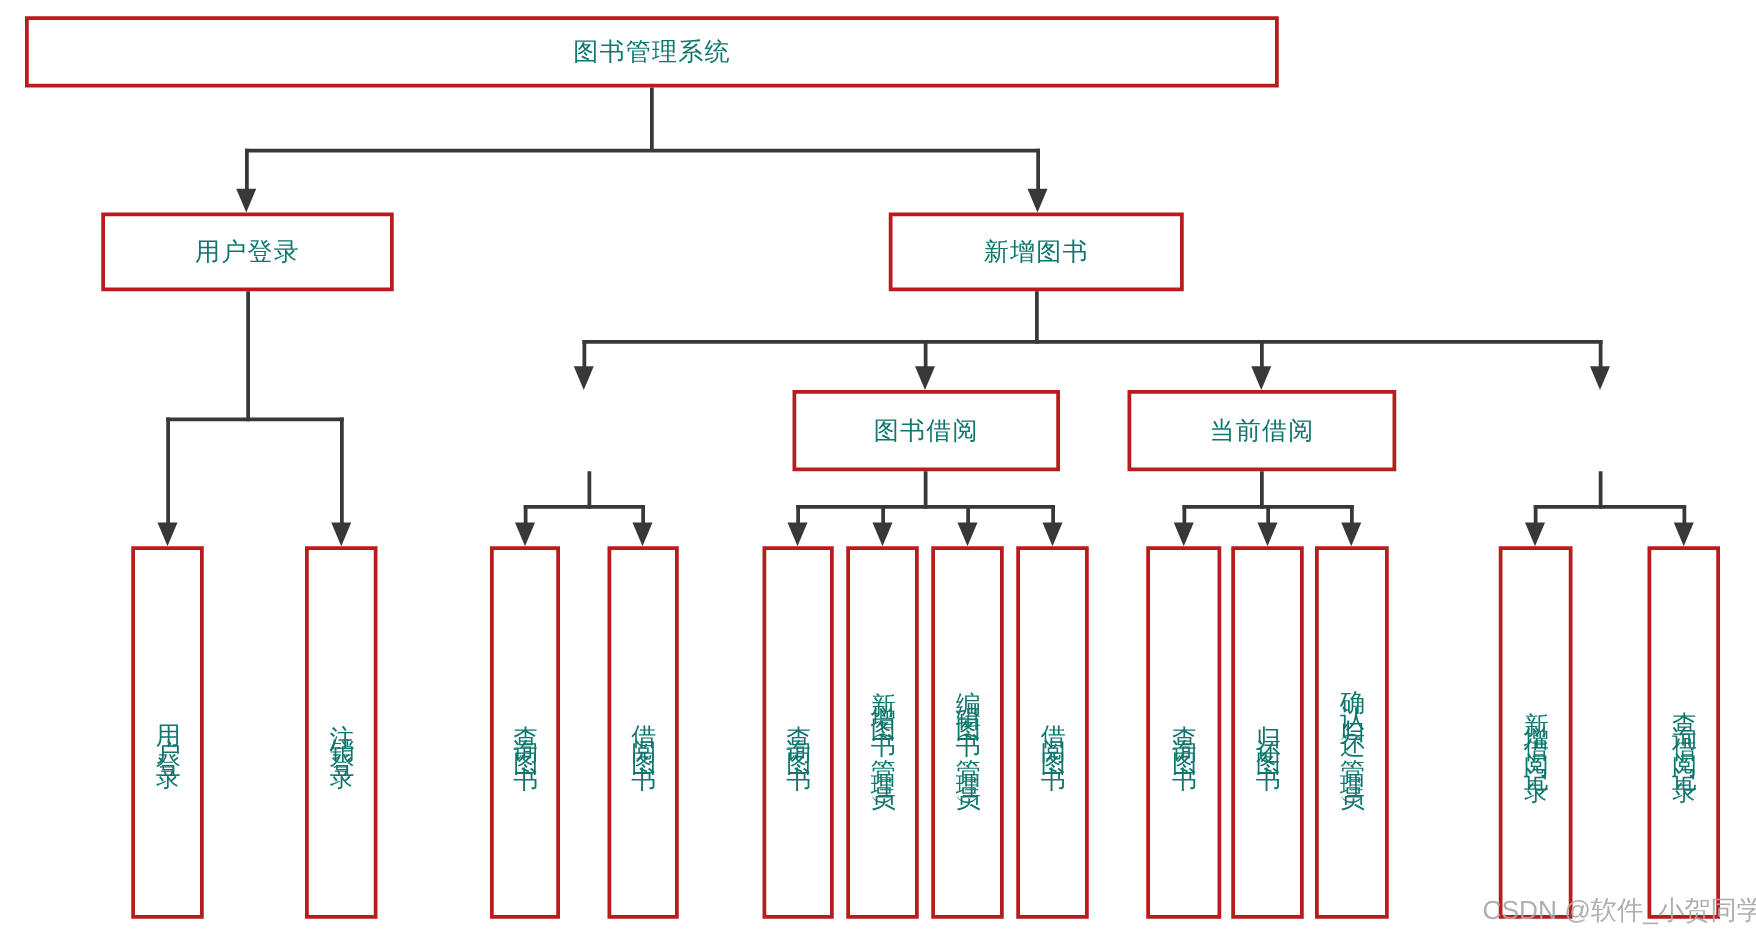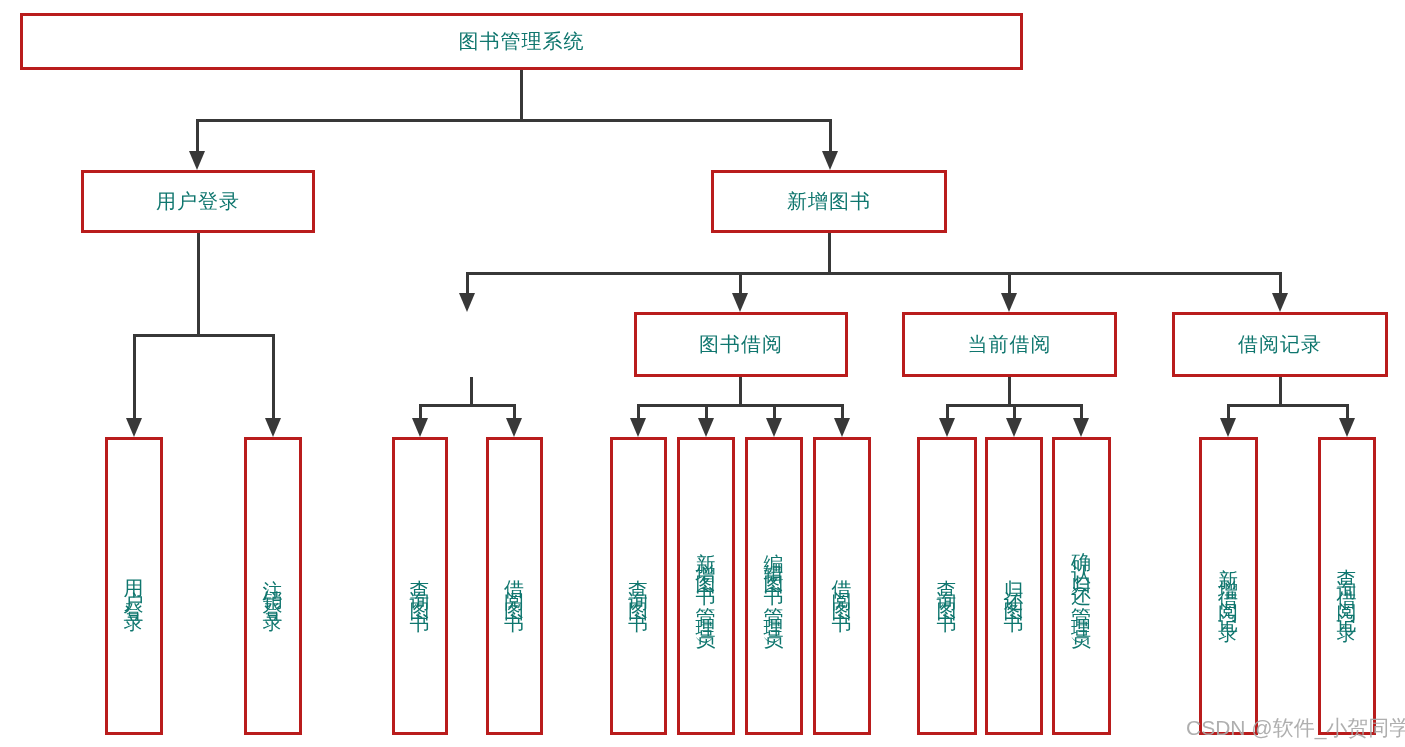--- a/index.html
+++ b/index.html
@@ -92,23 +92,20 @@
   <div class="ar" style="left:1001px; top:293px;"></div>
   <div class="vl" style="left:1279px; top:272px; height:24px;"></div>
   <div class="ar" style="left:1272px; top:293px;"></div>
 
   <div class="node" style="left:634px; top:312px; width:214px; height:65px;">
     <span>图书借阅</span>
   </div>
   <div class="node" style="left:902px; top:312px; width:215px; height:65px;">
     <span>当前借阅</span>
   </div>
-  <div class="node" style="left:1172px; top:312px; width:216px; height:65px;">
-    <span>借阅记录</span>
-  </div>
 
   <div class="vl" style="left:470px; top:377px; height:30px;"></div>
   <div class="hl" style="left:419px; top:404px; width:97px;"></div>
   <div class="vl" style="left:419px; top:404px; height:16px;"></div>
   <div class="ar" style="left:412px; top:418px;"></div>
   <div class="vl" style="left:513px; top:404px; height:16px;"></div>
   <div class="ar" style="left:506px; top:418px;"></div>
 
   <div class="vl" style="left:739px; top:377px; height:30px;"></div>
   <div class="hl" style="left:637px; top:404px; width:207px;"></div>

